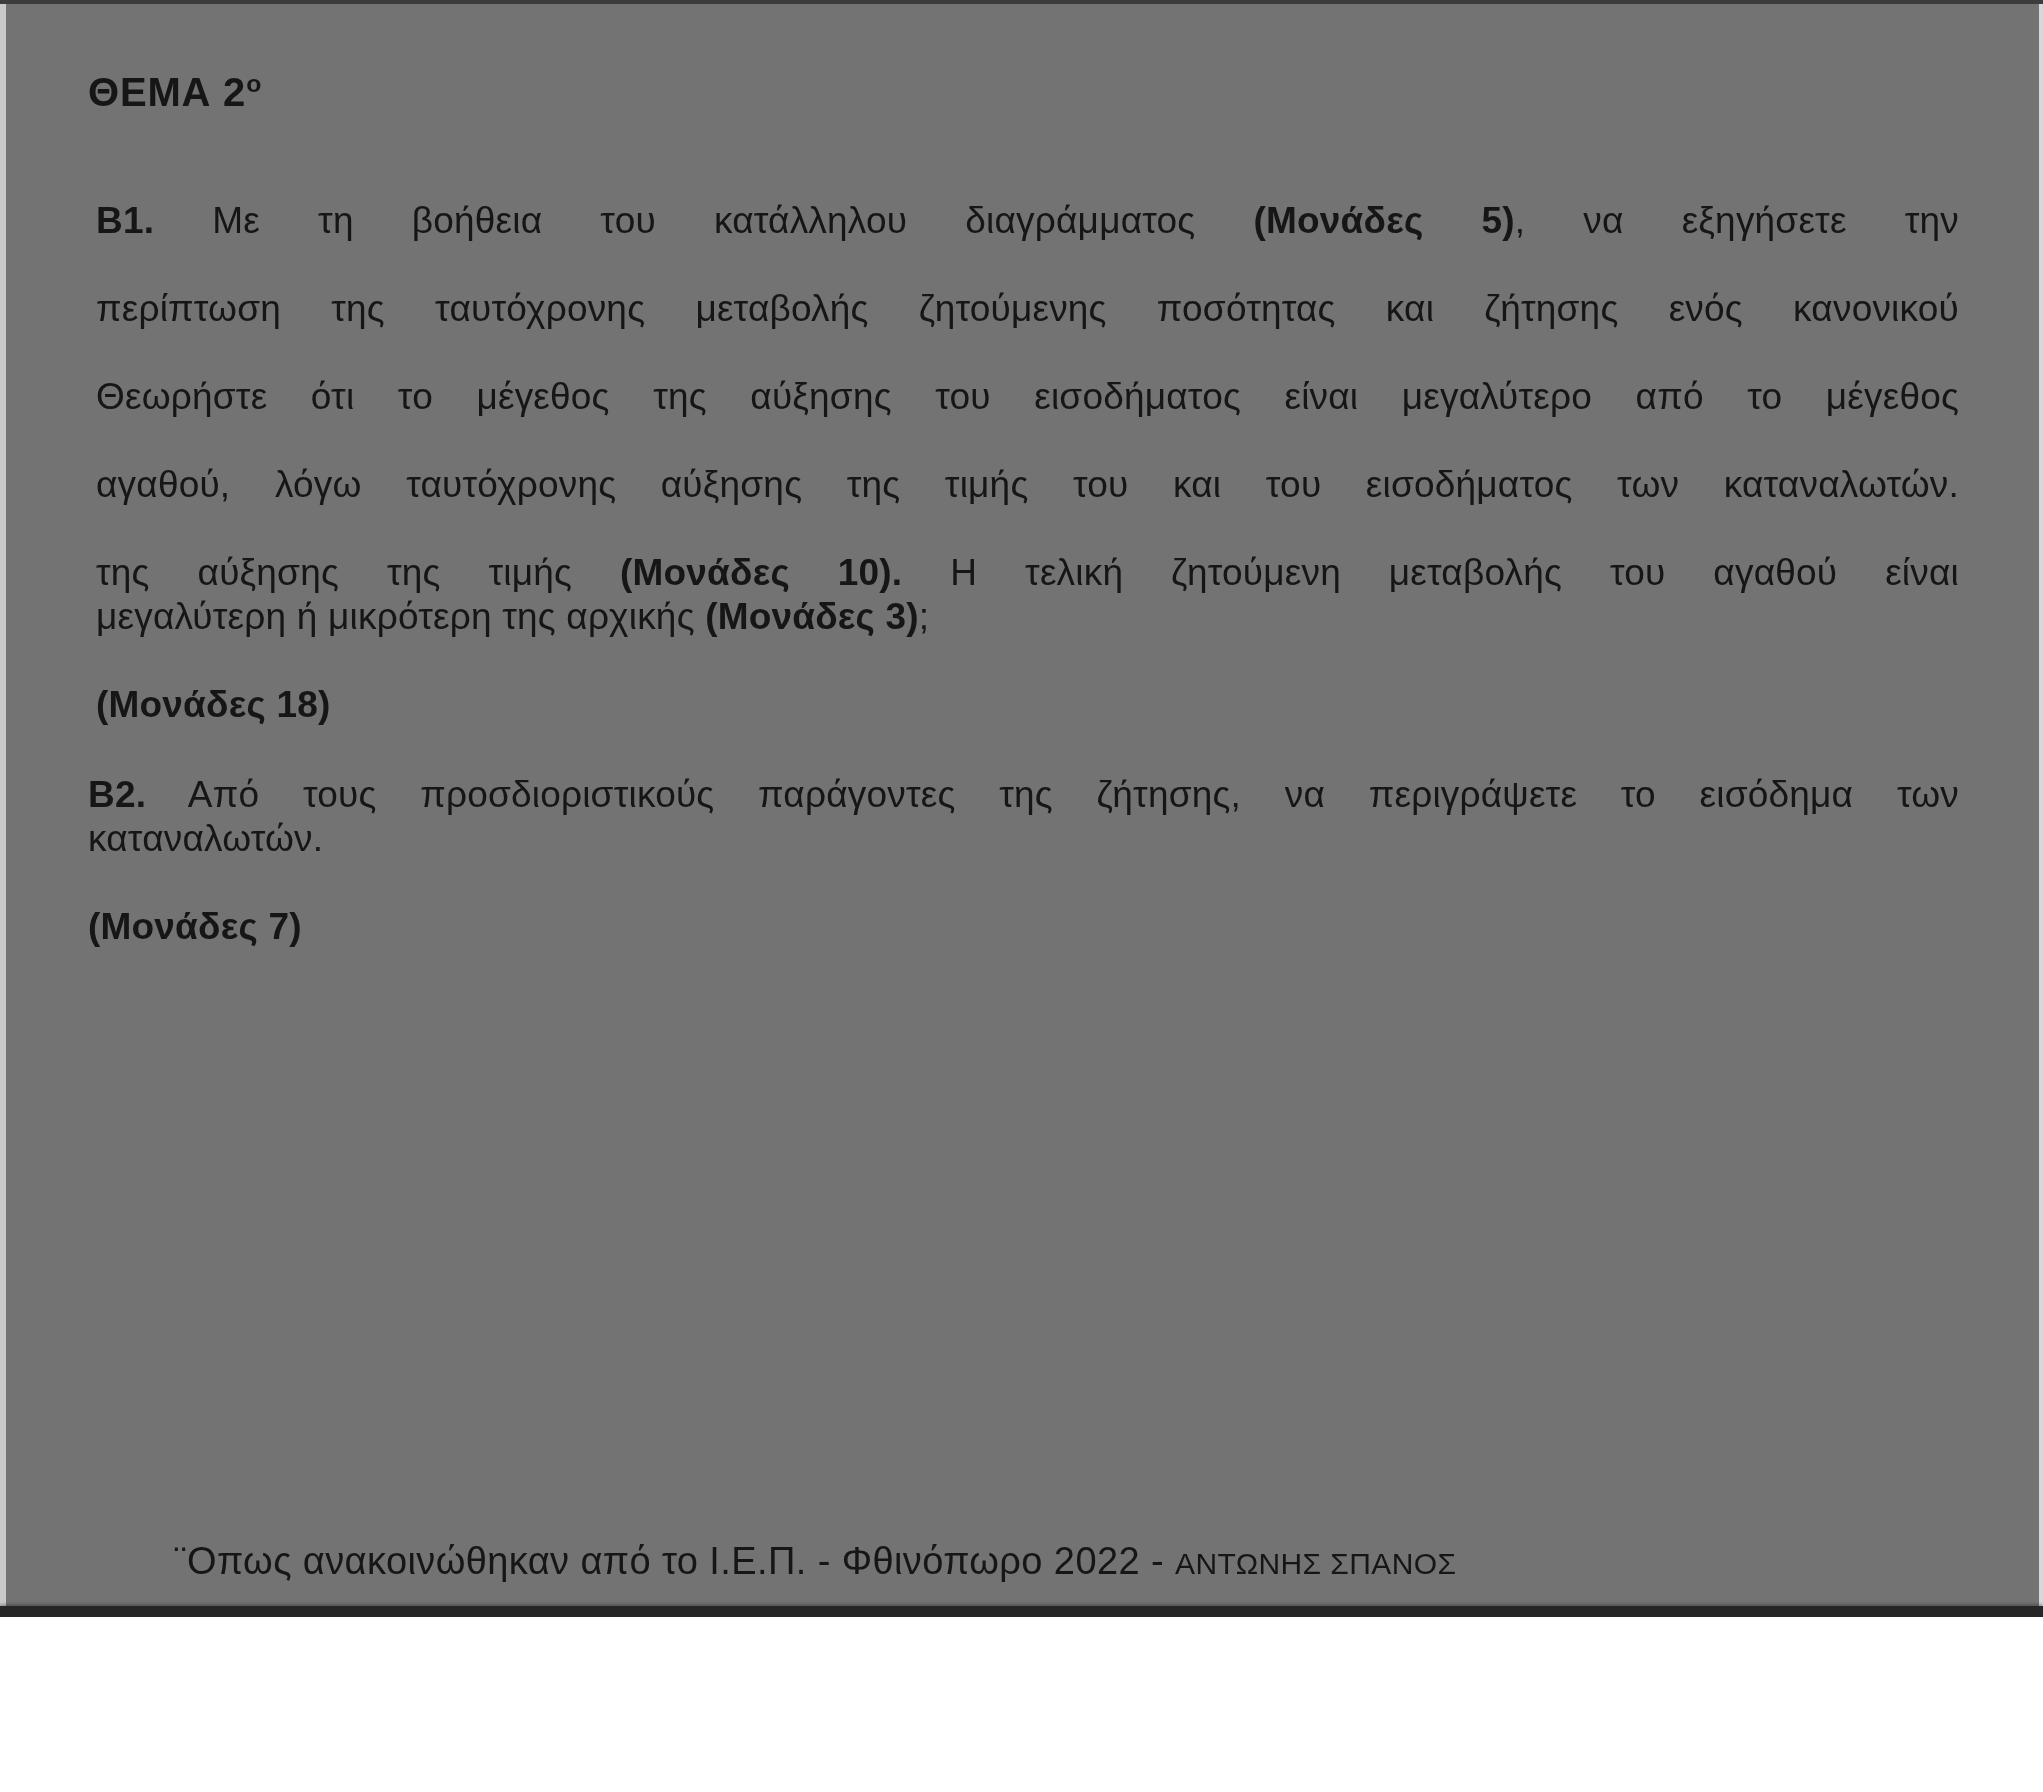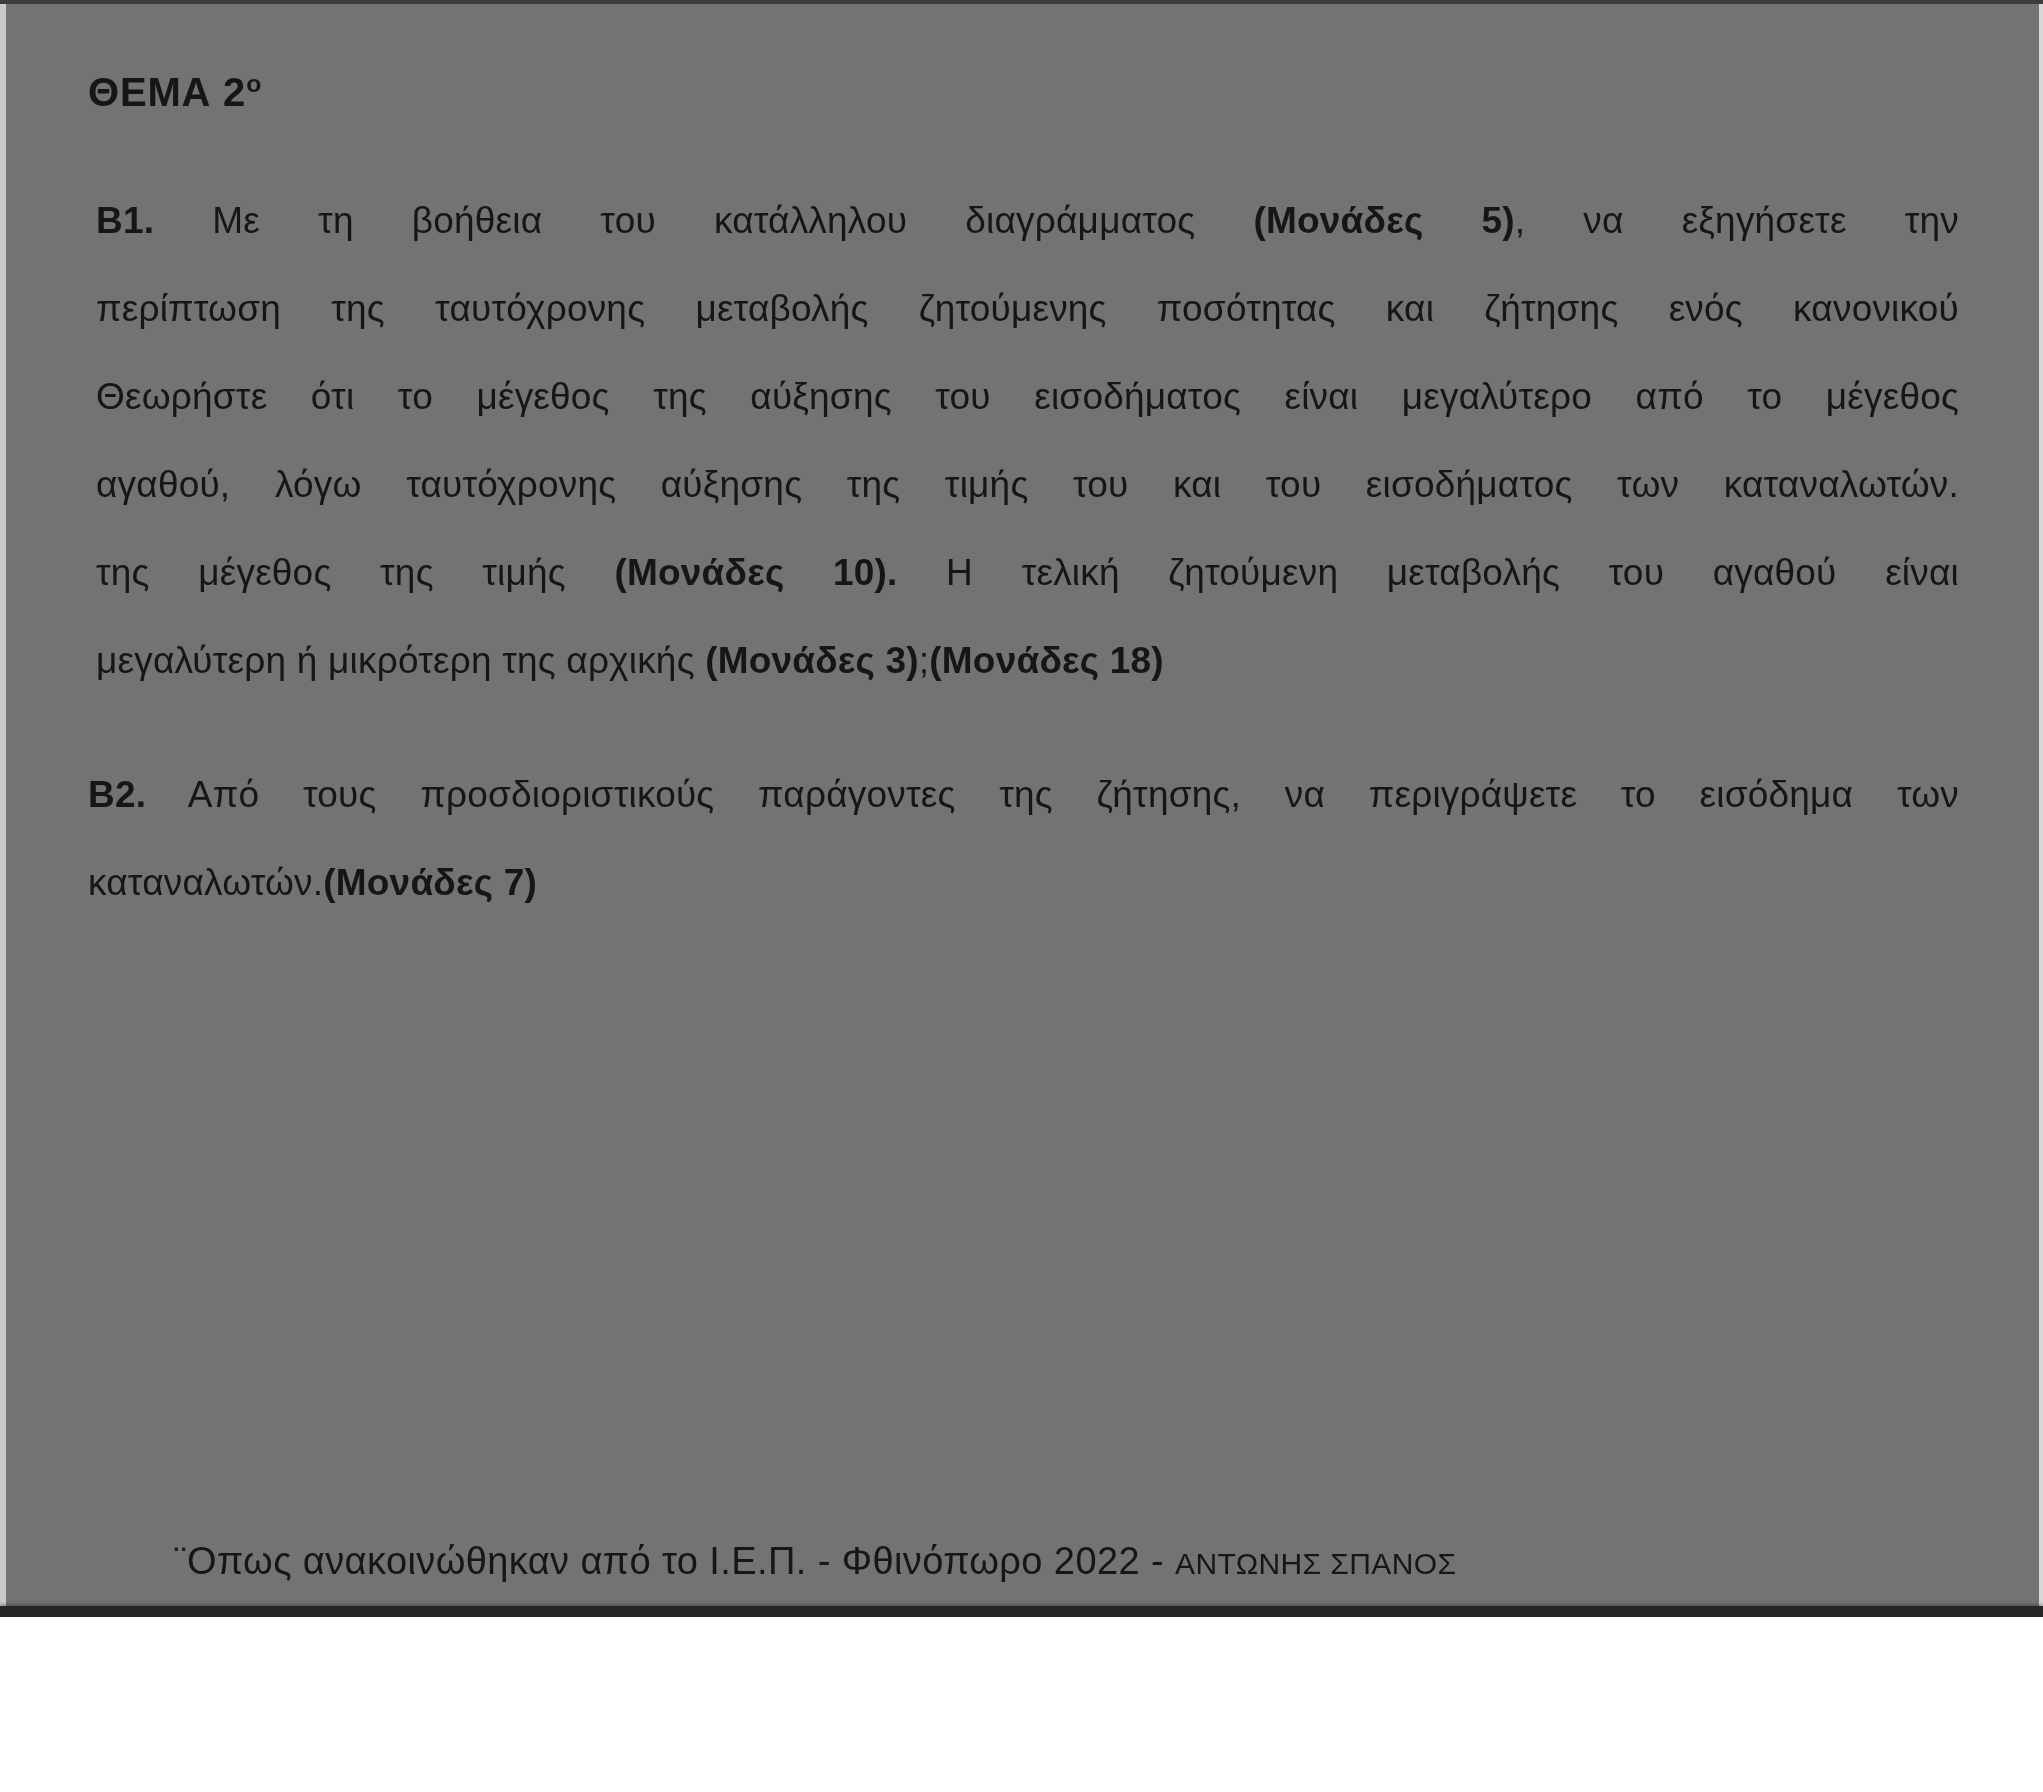--- a/index.html
+++ b/index.html
@@ -63,22 +63,23 @@
     height: 88px;
     letter-spacing: 0.2px;
   }
   .justify {
     text-align: justify;
     text-align-last: justify;
     text-justify: inter-word;
   }
   .split {
     display: flex;
-    justify-content: flex-start;
+    justify-content: center;
     align-items: baseline;
+    flex-direction: column;
   }
   .bold { font-weight: bold; }
   .attribution {
     position: absolute;
     left: 174px;
     top: 1540px;
     font-size: 38px;
     letter-spacing: 0.4px;
     white-space: nowrap;
   }
@@ -114,21 +115,21 @@
 
   <div class="content">
 
     <div class="doc-title"><span>ΘΕΜΑ 2</span><sup>ο</sup></div>
 
     <div class="para para-b1">
         <div class="line justify"><span class="bold">Β1.</span><span> Με τη βοήθεια του κατάλληλου διαγράμματος </span><span class="bold">(Μονάδες 5)</span><span>, να εξηγήσετε την</span></div>
         <div class="line justify"><span>περίπτωση της ταυτόχρονης μεταβολής ζητούμενης ποσότητας και ζήτησης ενός κανονικού</span></div>
         <div class="line justify"><span>Θεωρήστε ότι το μέγεθος της αύξησης του εισοδήματος είναι μεγαλύτερο από το μέγεθος</span></div>
         <div class="line justify"><span>αγαθού, λόγω ταυτόχρονης αύξησης της τιμής του και του εισοδήματος των καταναλωτών.</span></div>
-        <div class="line justify"><span>της μέγεθος της τιμής </span><span class="bold">(Μονάδες 10).</span><span> Η τελική ζητούμενη μεταβολής του αγαθού είναι</span></div>
+        <div class="line justify"><span>της αύξησης της τιμής </span><span class="bold">(Μονάδες 10).</span><span> Η τελική ζητούμενη μεταβολής του αγαθού είναι</span></div>
         <div class="line split">
           <span><span>μεγαλύτερη ή μικρότερη της αρχικής </span><span class="bold">(Μονάδες 3)</span><span>;</span></span>
           <span><span class="bold">(Μονάδες 18)</span></span>
         </div>
       </div>
 
     <div class="para para-b2">
         <div class="line justify"><span class="bold">Β2.</span><span> Από τους προσδιοριστικούς παράγοντες της ζήτησης, να περιγράψετε το εισόδημα των</span></div>
         <div class="line split">
           <span><span>καταναλωτών.</span></span>

